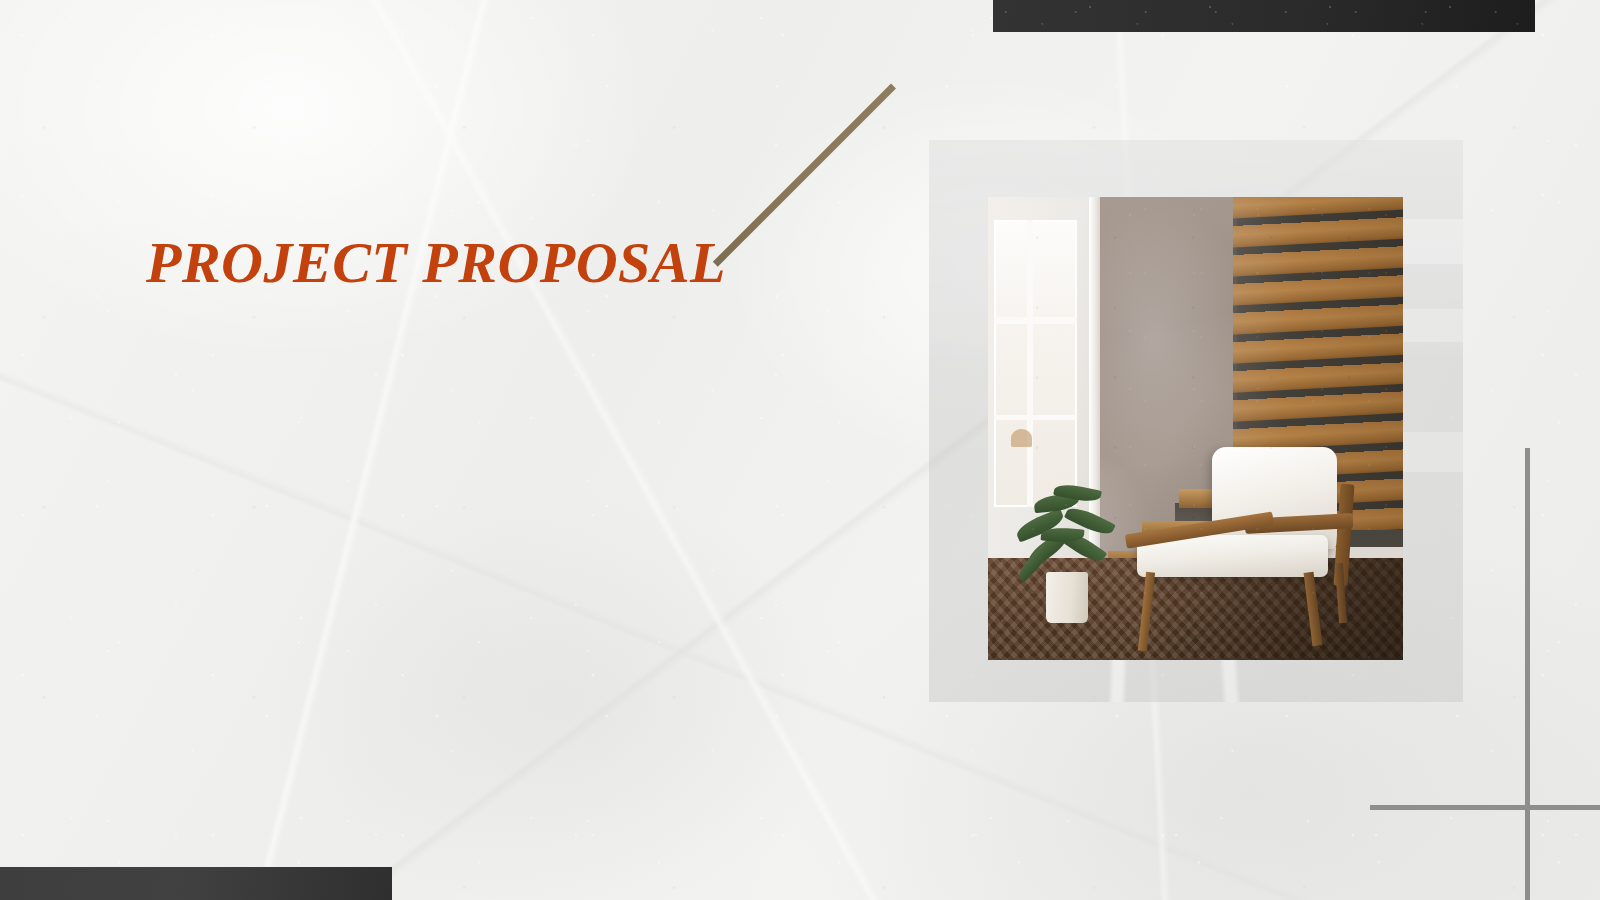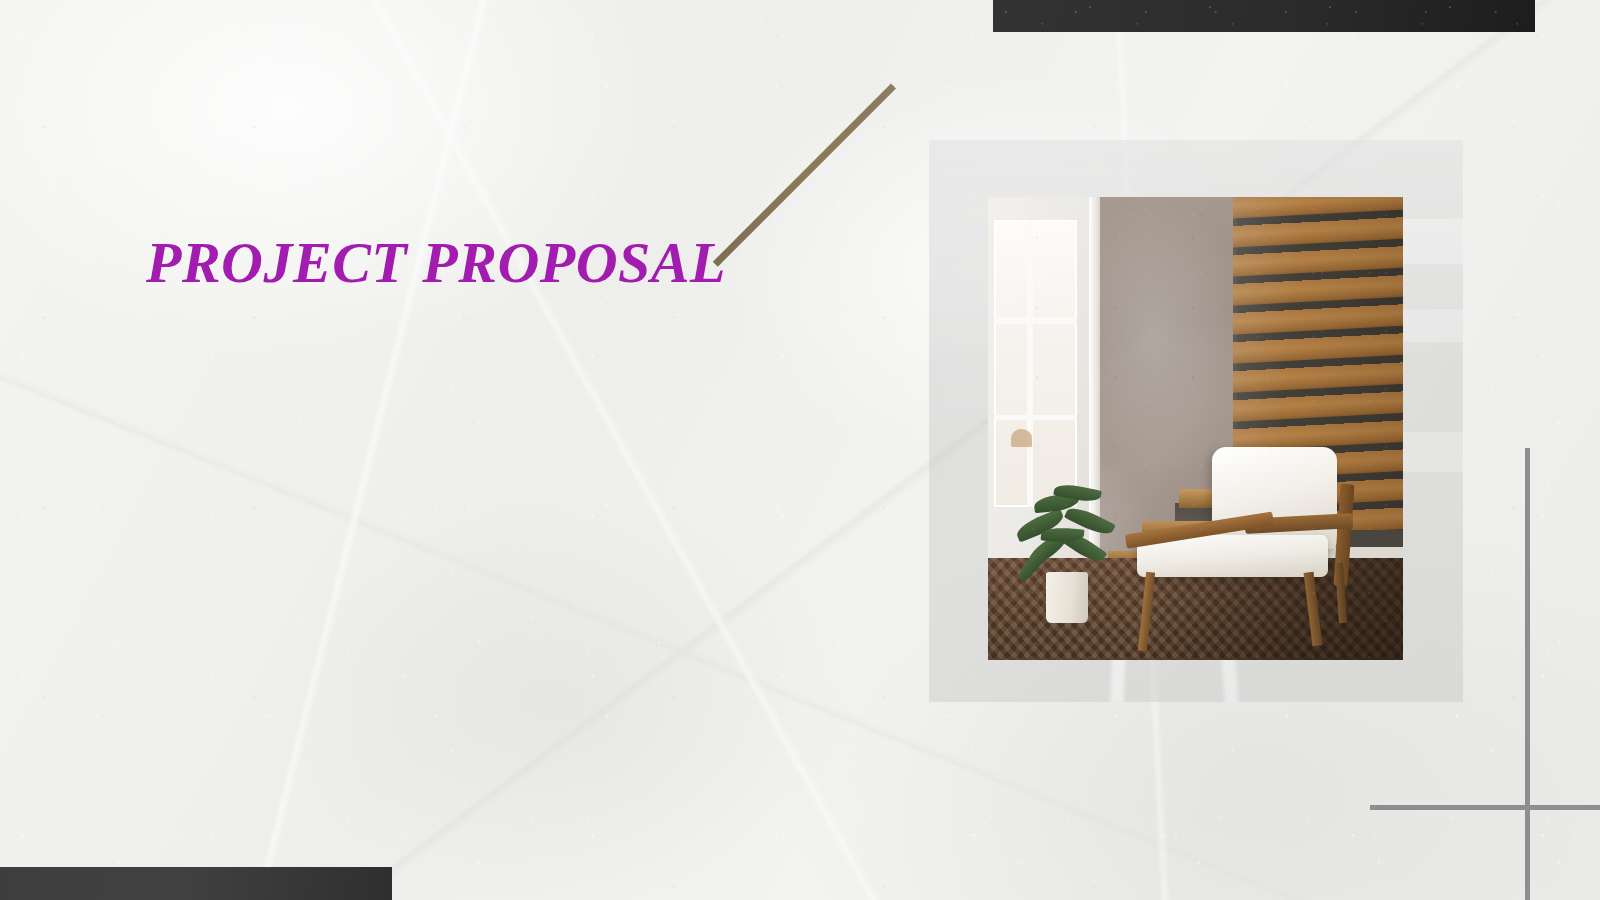--- a/index.html
+++ b/index.html
@@ -327,21 +327,21 @@
     text-transform: uppercase;
   }
   .subhead {
     margin: 8px 0 0 0;
     font-family: "Liberation Serif", "DejaVu Serif", serif;
     font-weight: 700;
     font-style: italic;
     font-size: 58px;
     line-height: 66px;
     letter-spacing: 0.5px;
-    color: #a21caf;
+    color: #c2410c;
     text-transform: uppercase;
   }
   .tagline {
     margin: 52px 0 0 0;
     font-family: "Liberation Sans", sans-serif;
     font-weight: 400;
     font-size: 34px;
     line-height: 47px;
     color: #2f2f2f;
     max-width: 380px;

